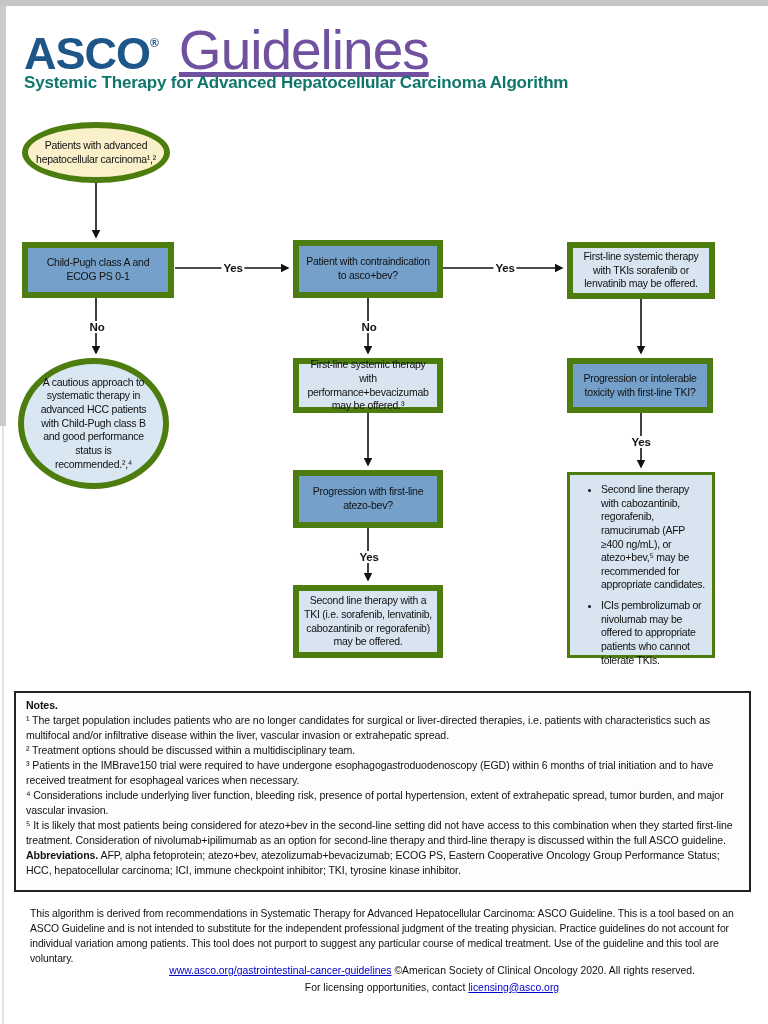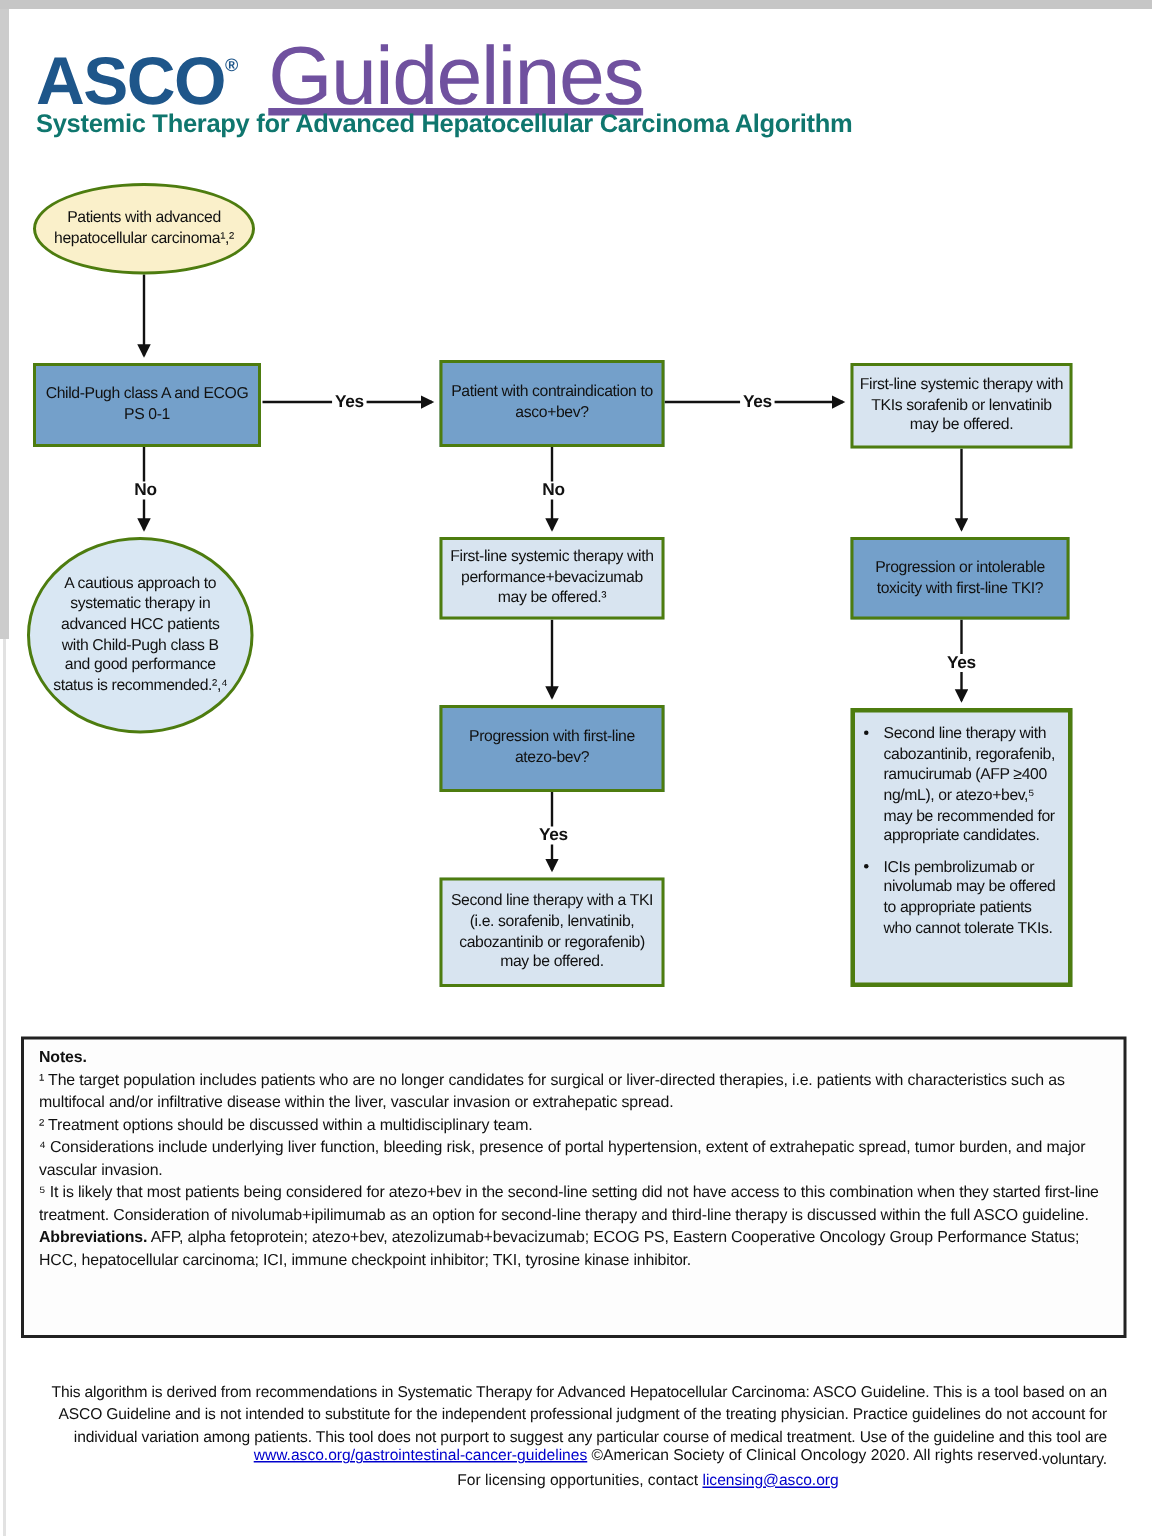--- a/index.html
+++ b/index.html
@@ -15,38 +15,38 @@
   .logo { position:absolute; left:24px; top:18px; white-space:nowrap; letter-spacing:-1px; }
   .logo-asco { font-size:45px; font-weight:bold; color:var(--logo-blue); }
   .logo-reg { font-size:12px; color:var(--logo-blue); vertical-align:22px; font-weight:bold; letter-spacing:0; }
   .logo-suffix { font-size:55px; font-weight:300; color:var(--logo-purple); margin-left:20px;text-decoration:underline; }
   .doc-title { position:absolute; left:24px; top:73px; font-size:17px; font-weight:bold; color:#0f766e; letter-spacing:-0.2px; }
 
   
   .node {
     position:absolute; box-sizing:border-box; display:flex; align-items:center; justify-content:center;
     text-align:center; font-size:10.5px; line-height:1.3; letter-spacing:-0.25px;
-    border:2px solid #4d7c0f; padding:3px 4px; color:#111;
+    border:6px solid #4d7c0f; padding:3px 4px; color:#111;
   }
   .blue-med   { background:var(--box-medium); }
   .blue-light { background:var(--box-light); }
   .oval   { border-radius:50%; background:var(--oval-fill); }
   .circle { border-radius:50%; background:var(--circle-fill); padding:14px 12px; }
 
   #node-oval        { left:22px;  top:122px; width:148px; height:61px; }
   #node-childpugh   { left:22px;  top:242px; width:152px; height:56px; }
   #node-circle      { left:18px;  top:358px; width:151px; height:131px; }
   #node-contra      { left:293px; top:240px; width:150px; height:58px; }
   #node-atezo       { left:293px; top:358px; width:150px; height:55px; }
   #node-prog-atezo  { left:293px; top:470px; width:150px; height:58px; }
   #node-secondtki   { left:293px; top:585px; width:150px; height:73px; }
   #node-firsttki    { left:567px; top:242px; width:148px; height:57px; }
   #node-progtki     { left:567px; top:358px; width:146px; height:55px; }
   #node-options     { left:567px; top:472px; width:148px; height:186px; border-width:3px;
-                      align-items:flex-start; text-align:left; padding:8px 5px 4px 2px; }
+                      align-items:flex-start; text-align:left; padding:8px 5px 4px 14px; }
   #node-options ul  { margin:0; padding-left:17px; }
   #node-options li  { margin-bottom:7px; }
 
   .arrows { position:absolute; left:0; top:0; pointer-events:none; }
 
   .edge-label {
     position:absolute; transform:translate(-50%,-50%); font-weight:bold; font-size:11.5px;
     background:#ffffff; padding:0 2px; color:#111; letter-spacing:-0.2px;
   }
   #lbl-yes1 { left:233px; top:268px; }
@@ -60,22 +60,22 @@
   .notes-box {
     position:absolute; left:14px; top:691px; width:737px; height:201px; box-sizing:border-box;
     border:2px solid #222; background:#fdfdfd; padding:5px 10px 4px 10px;
     font-size:10.6px; line-height:1.42; letter-spacing:-0.1px; color:#111;
   }
   .notes-title { font-weight:bold; }
   .abbr-label { font-weight:bold; }
 
   
   .disclaimer {
-    position:absolute; left:30px; top:906px; width:708px; text-align:right;
-    font-size:10.4px; line-height:1.45; letter-spacing:-0.1px; color:#111;margin-top:15px;
+    position:absolute; left:30px; top:906px; width:708px; text-align:left;
+    font-size:10.4px; line-height:1.45; letter-spacing:-0.1px; color:#111;
   }
   .footer-links { position:absolute; left:0; top:963px; width:768px; text-align:center;
     font-size:10.4px; line-height:1.6; color:#111;padding-left:48px; }
   .link { color:var(--link-blue); text-decoration:underline; cursor:pointer; }
 </style>
 </head>
 <body>
 
 <div class="page">
   <div class="top-edge"></div>
@@ -124,20 +124,21 @@
   <span class="edge-label" id="lbl-no1">No</span>
   <span class="edge-label" id="lbl-yes2">Yes</span>
   <span class="edge-label" id="lbl-no2">No</span>
   <span class="edge-label" id="lbl-yes3">Yes</span>
   <span class="edge-label" id="lbl-yes4">Yes</span>
 
   <div class="notes-box">
     <div class="notes-title">Notes.</div>
     <div>¹ The target population includes patients who are no longer candidates for surgical or liver-directed therapies, i.e. patients with characteristics such as multifocal and/or infiltrative disease within the liver, vascular invasion or extrahepatic spread.</div>
     <div>² Treatment options should be discussed within a multidisciplinary team.</div>
+    <div>³ Patients in the IMBrave150 trial were required to have undergone esophagogastroduodenoscopy (EGD) within 6 months of trial initiation and to have received treatment for esophageal varices when necessary.</div>
     <div>⁴ Considerations include underlying liver function, bleeding risk, presence of portal hypertension, extent of extrahepatic spread, tumor burden, and major vascular invasion.</div>
     <div>⁵ It is likely that most patients being considered for atezo+bev in the second-line setting did not have access to this combination when they started first-line treatment. Consideration of nivolumab+ipilimumab as an option for second-line therapy and third-line therapy is discussed within the full ASCO guideline.</div>
     <div><span class="abbr-label">Abbreviations.</span><span> AFP, alpha fetoprotein; atezo+bev, atezolizumab+bevacizumab; ECOG PS, Eastern Cooperative Oncology Group Performance Status; HCC, hepatocellular carcinoma; ICI, immune checkpoint inhibitor; TKI, tyrosine kinase inhibitor.</span></div>
   </div>
 
   <div class="disclaimer">This algorithm is derived from recommendations in Systematic Therapy for Advanced Hepatocellular Carcinoma: ASCO Guideline. This is a tool based on an ASCO Guideline and is not intended to substitute for the independent professional judgment of the treating physician. Practice guidelines do not account for individual variation among patients. This tool does not purport to suggest any particular course of medical treatment. Use of the guideline and this tool are voluntary.</div>
   <div class="footer-links">
     <div>
       <span class="link">www.asco.org/gastrointestinal-cancer-guidelines</span><span> ©American Society of Clinical Oncology 2020.  All rights reserved.</span>
     </div>

